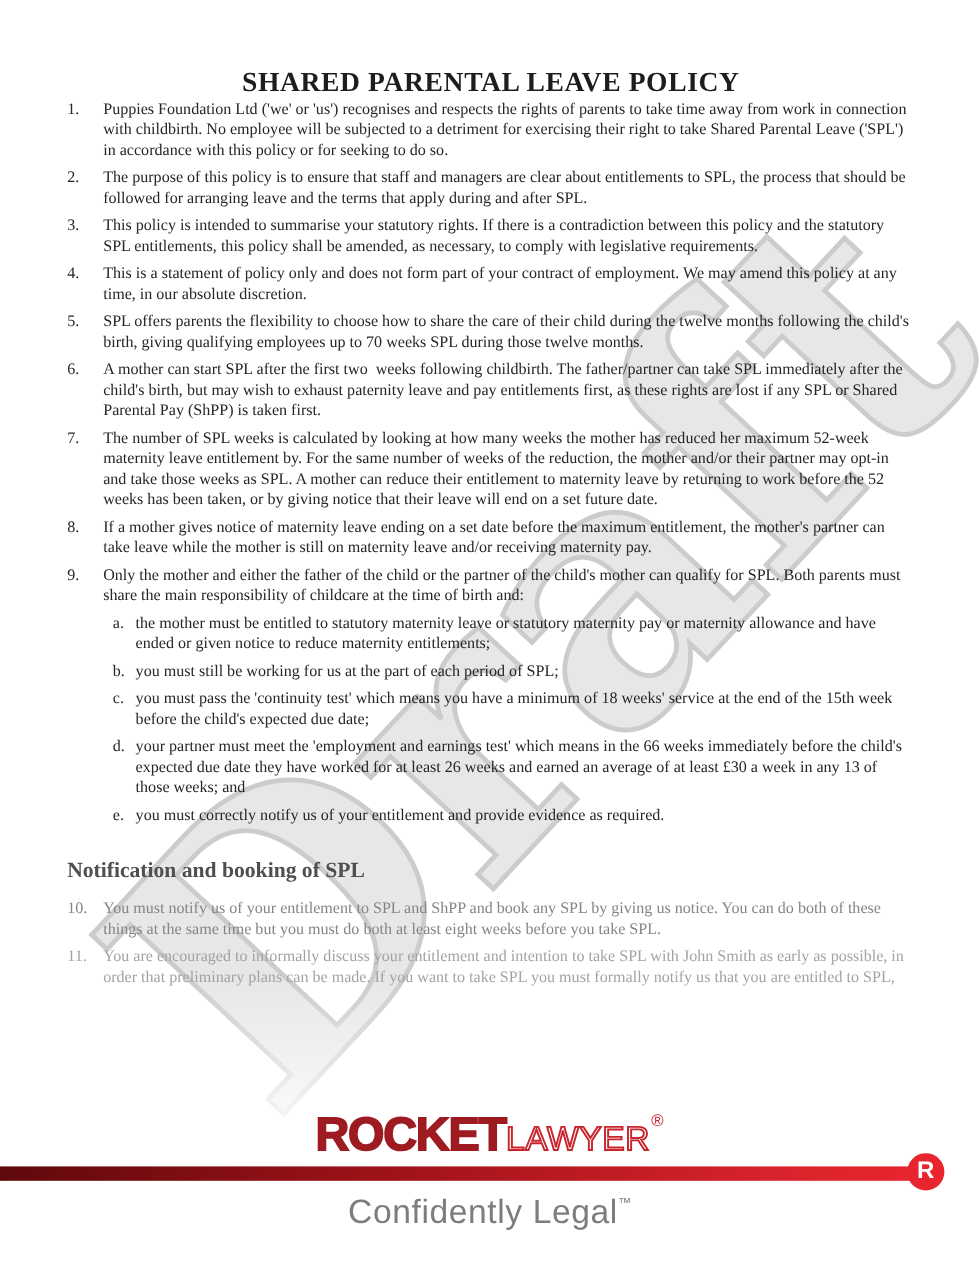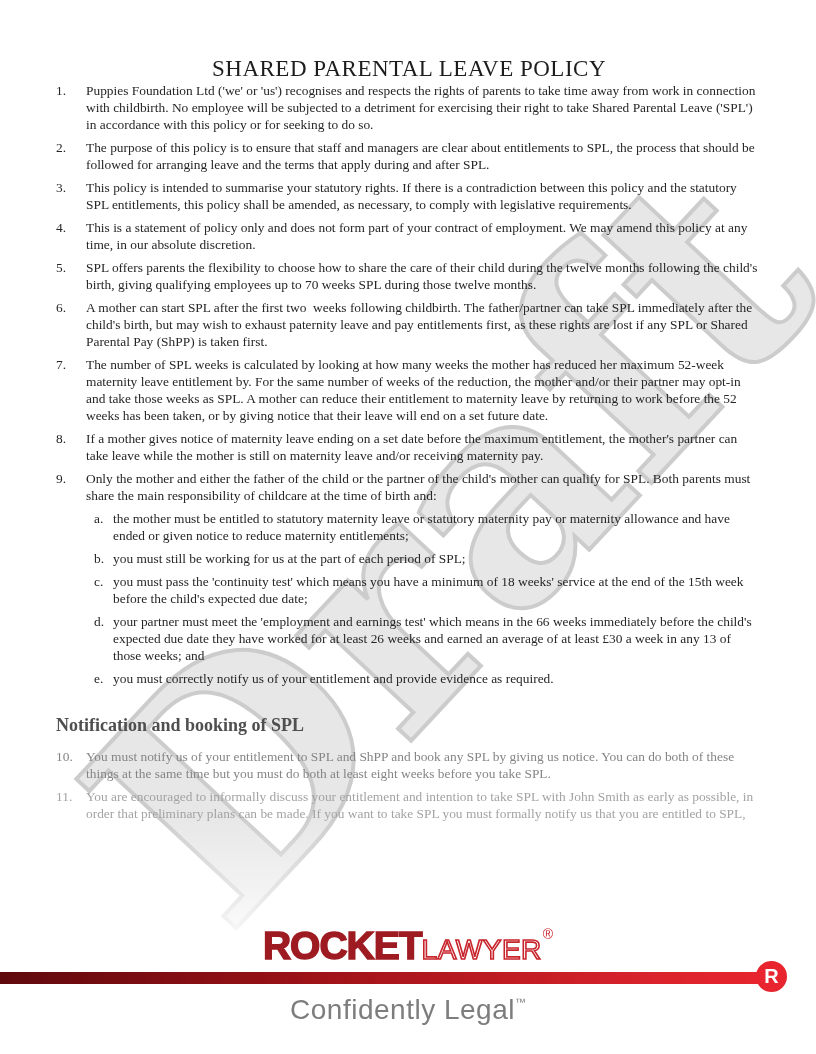--- a/index.html
+++ b/index.html
@@ -7,21 +7,21 @@
         font-family:"Liberation Serif",serif;}
 
   
   .watermark{position:absolute;left:10px;top:380px;width:880px;text-align:center;
       font-family:"DejaVu Serif",serif;font-weight:bold;font-size:300px;line-height:1.1;
       color:#e7e7e7;-webkit-text-stroke:4px #cccccc;transform:rotate(-47deg);
       z-index:0;user-select:none;}
 
   
   .content{position:absolute;left:56px;top:0;width:706px;z-index:1;color:#262626;}
-  .doc-title{margin:56px 0 0 0;text-align:center;font-size:23px;font-weight:normal;
+  .doc-title{margin:56px 0 0 0;text-align:center;font-size:23px;font-weight:bold;
       letter-spacing:0.5px;color:#1d1d1d;}
   .section .heading{font-size:18px;font-weight:bold;margin:30px 0 12px 0;color:#1d1d1d;}
   .section:first-of-type .heading{margin-top:40px;}
   .item{display:flex;margin-bottom:6px;font-size:13.4px;line-height:17px;}
   .marker{flex:0 0 30px;}
   .itext{flex:1;}
   .sublist{margin-left:38px;margin-top:6px;}
   .sublist .marker{flex:0 0 19px;}
 
   

